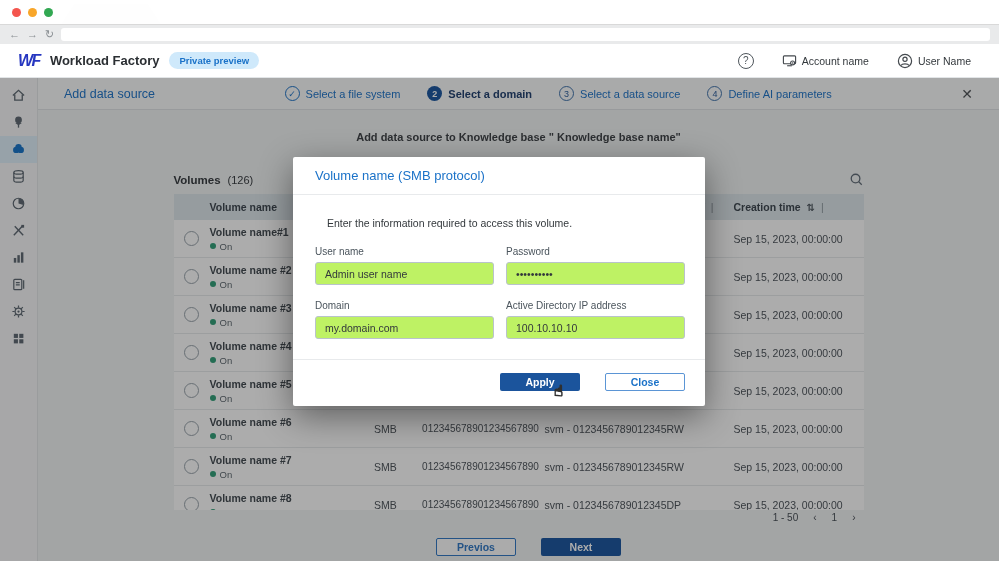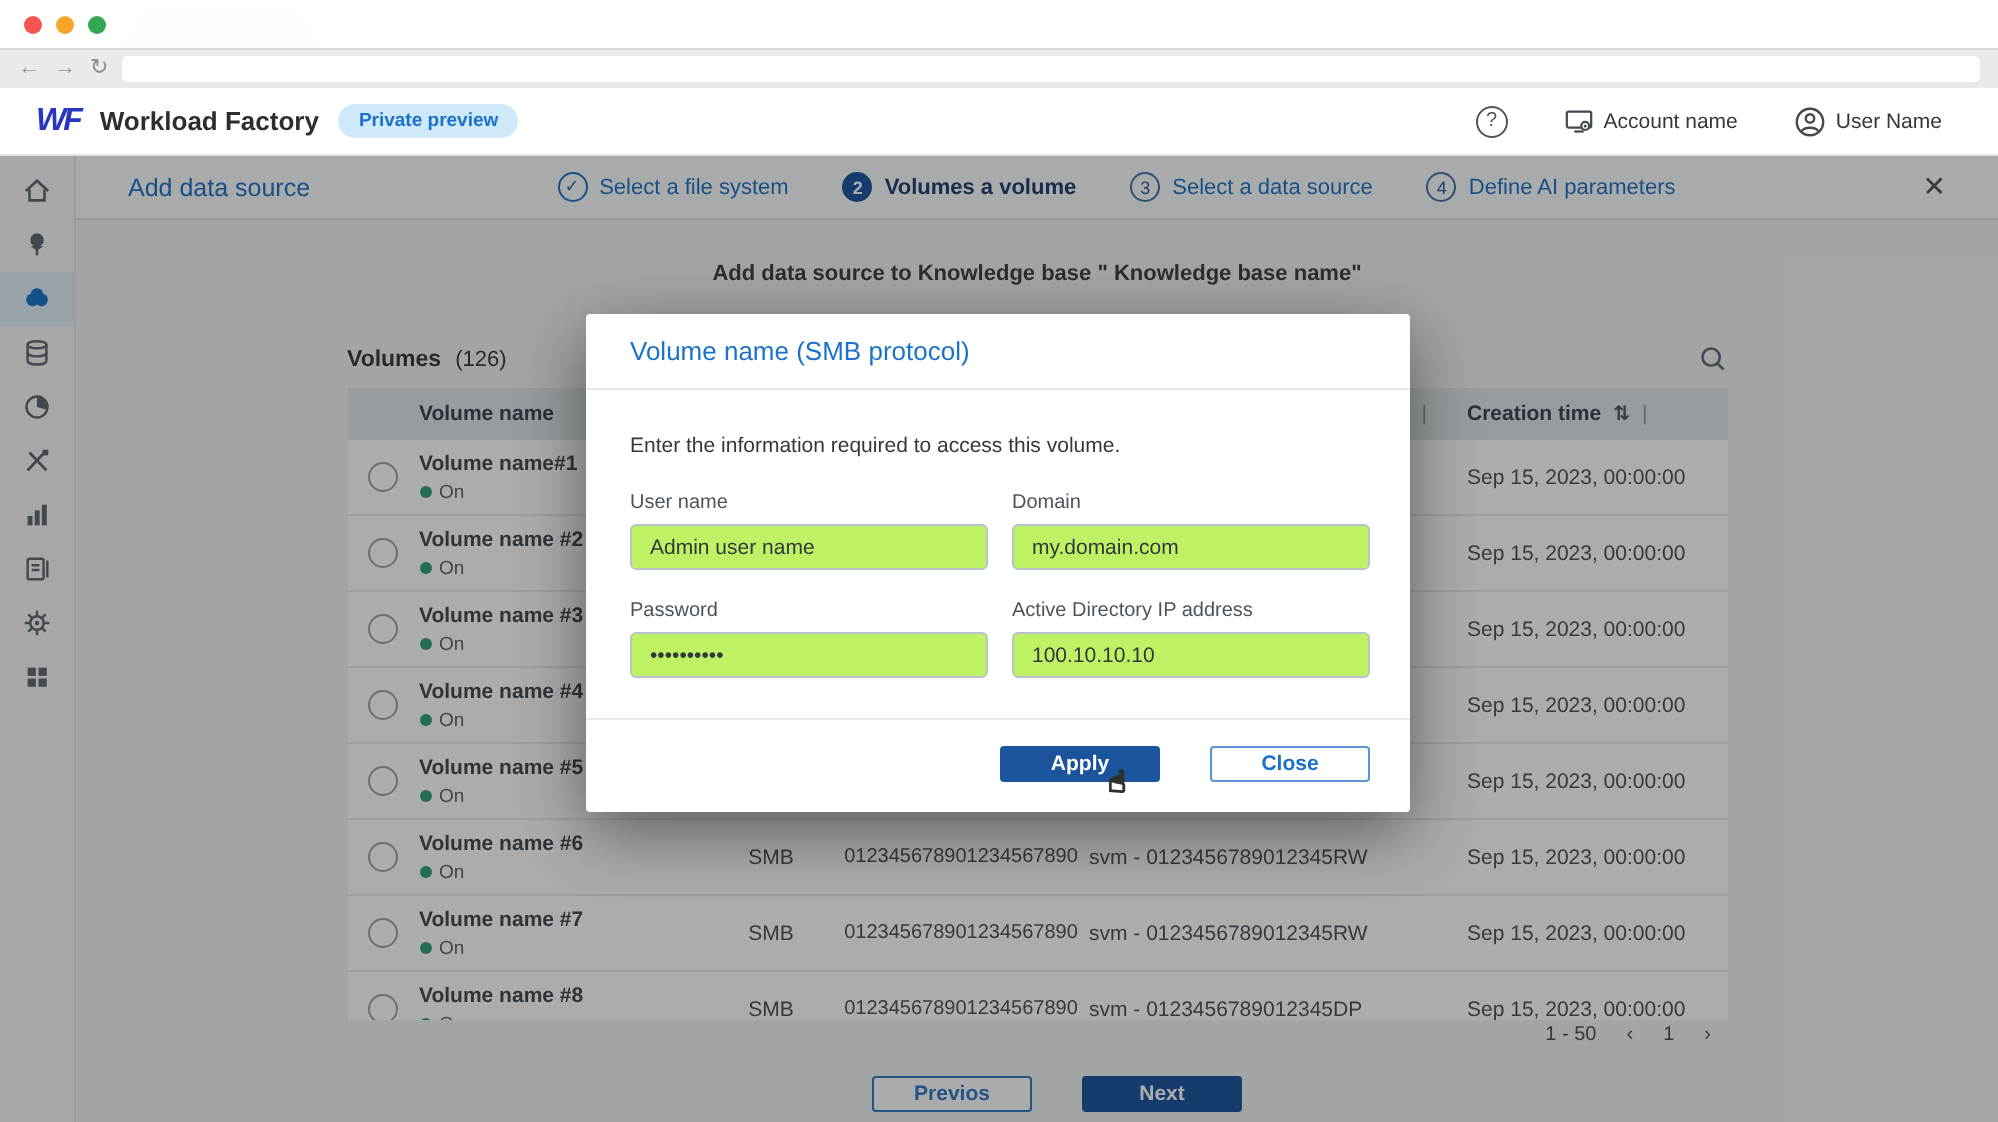--- a/index.html
+++ b/index.html
@@ -79,21 +79,21 @@
   .btn { height:18px; width:80px; font-size:10.5px; font-weight:700; border-radius:2px; display:flex; align-items:center; justify-content:center; cursor:pointer;margin-left:20px; }
   .btn-outline { border:1px solid #2e77c5; color:#2e77c5; background:#fdfdfd; }
   .btn-fill { background:#17549f; color:#fff; }
 
   
   .overlay { position:absolute; inset:0; background:rgba(18,18,18,0.35); }
   .modal { position:absolute; left:293px; top:79px; width:412px; background:#fff; border-radius:2px; box-shadow:0 10px 34px rgba(0,0,0,.45); }
   .modal-header { height:38px; display:flex; align-items:center; padding:0 22px; border-bottom:1px solid #e8eaec; }
   .modal-title { color:#1b72c8; font-size:13px; }
   .modal-body { padding:22px 20px 0 22px; }
-  .modal-desc { font-size:10.5px; color:#33383c; margin-bottom:17px; }
+  .modal-desc { font-size:10.5px; color:#33383c; margin-bottom:17px;margin-left:12px; }
   .form-grid { display:grid; grid-template-columns:1fr 1fr; column-gap:12px; row-gap:15px; }
   .field label { display:block; font-size:10px; color:#4a545c; margin-bottom:5px; }
   .input { height:23px; border:1px solid #b9c3cb; border-radius:3px; display:flex; align-items:center; padding-left:9px; font-size:10.5px; color:#33383c; background:#bef264; }
   .modal-footer { margin-top:20px; border-top:1px solid #e8eaec; padding:13px 20px 15px; display:flex; justify-content:flex-end; gap:5px; }
   .btn-apply { background:#1b549c; color:#fff; }
   .btn-close { border:1px solid #5b95d5; color:#1b72c8; background:#fff; }
 
   .cursor { position:absolute; left:554px; top:304px; font-size:15px; color:#fff;
             -webkit-text-stroke:1.1px #2f2f2f; z-index:30; }
 
@@ -246,21 +246,21 @@
 
     <div class="stepper">
       <span class="stepper-title">Add data source</span>
       <div class="steps">
         <div class="step done">
           <span class="step-circle">✓</span>
           <span class="step-label">Select a file system</span>
         </div>
         <div class="step active">
           <span class="step-circle">2</span>
-          <span class="step-label">Volumes a volume</span>
+          <span class="step-label">Select a domain</span>
         </div>
         <div class="step todo">
           <span class="step-circle">3</span>
           <span class="step-label">Select a data source</span>
         </div>
         <div class="step todo">
           <span class="step-circle">4</span>
           <span class="step-label">Define AI parameters</span>
         </div>
       </div>
@@ -471,26 +471,26 @@
       <span class="modal-title">Volume name (SMB protocol)</span>
     </div>
     <div class="modal-body">
       <div class="modal-desc">Enter the information required to access this volume.</div>
       <div class="form-grid">
         <div class="field">
           <label>User name</label>
           <div class="input">Admin user name</div>
         </div>
         <div class="field">
+          <label>Password</label>
+          <div class="input">••••••••••</div>
+        </div>
+        <div class="field">
           <label>Domain</label>
           <div class="input">my.domain.com</div>
-        </div>
-        <div class="field">
-          <label>Password</label>
-          <div class="input">••••••••••</div>
         </div>
         <div class="field">
           <label>Active Directory IP address</label>
           <div class="input">100.10.10.10</div>
         </div>
       </div>
     </div>
     <div class="modal-footer">
       <div class="btn btn-apply">Apply</div>
       <div class="btn btn-close">Close</div>

